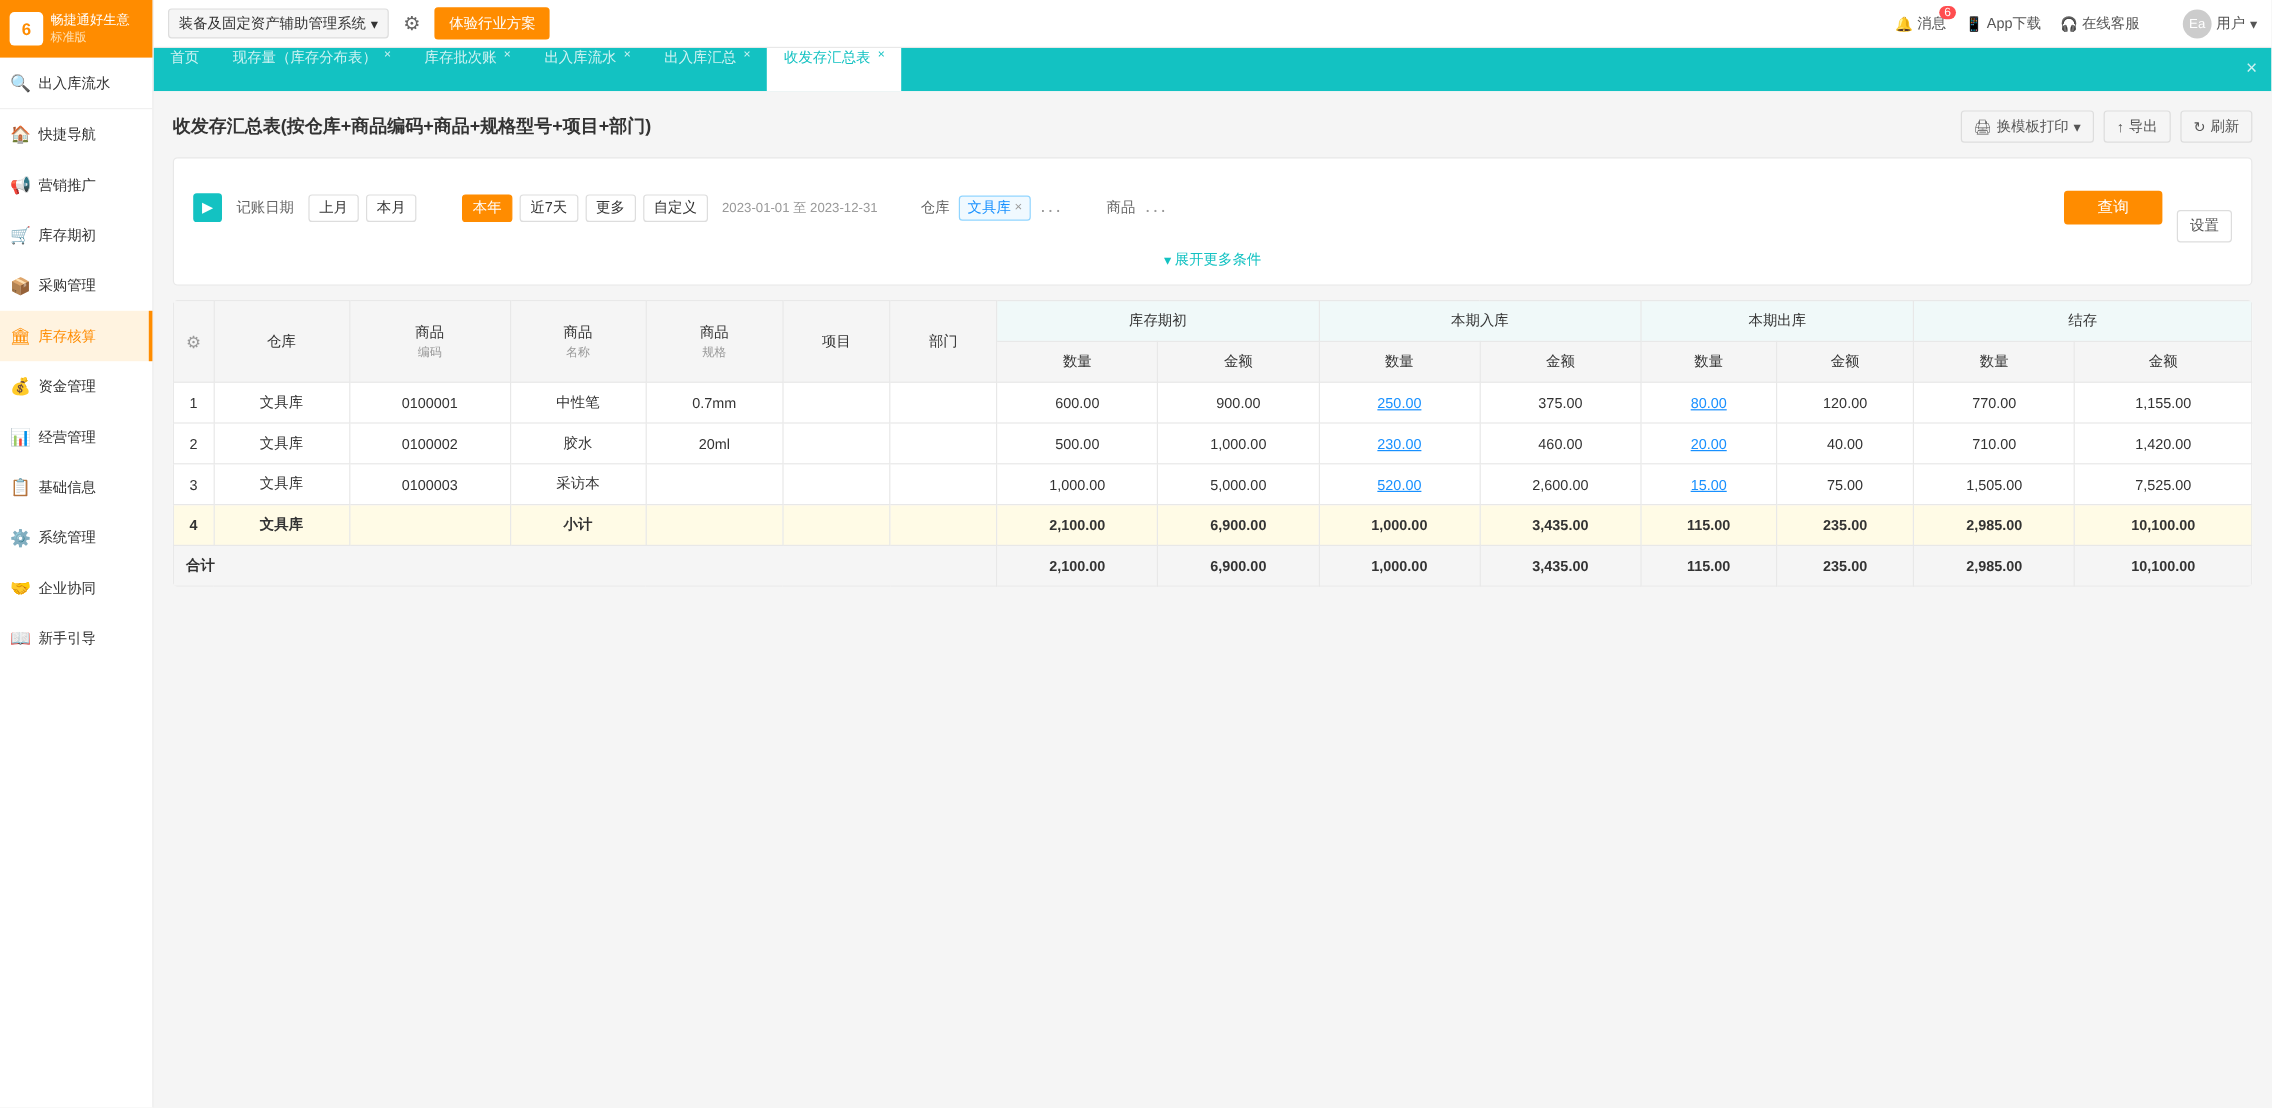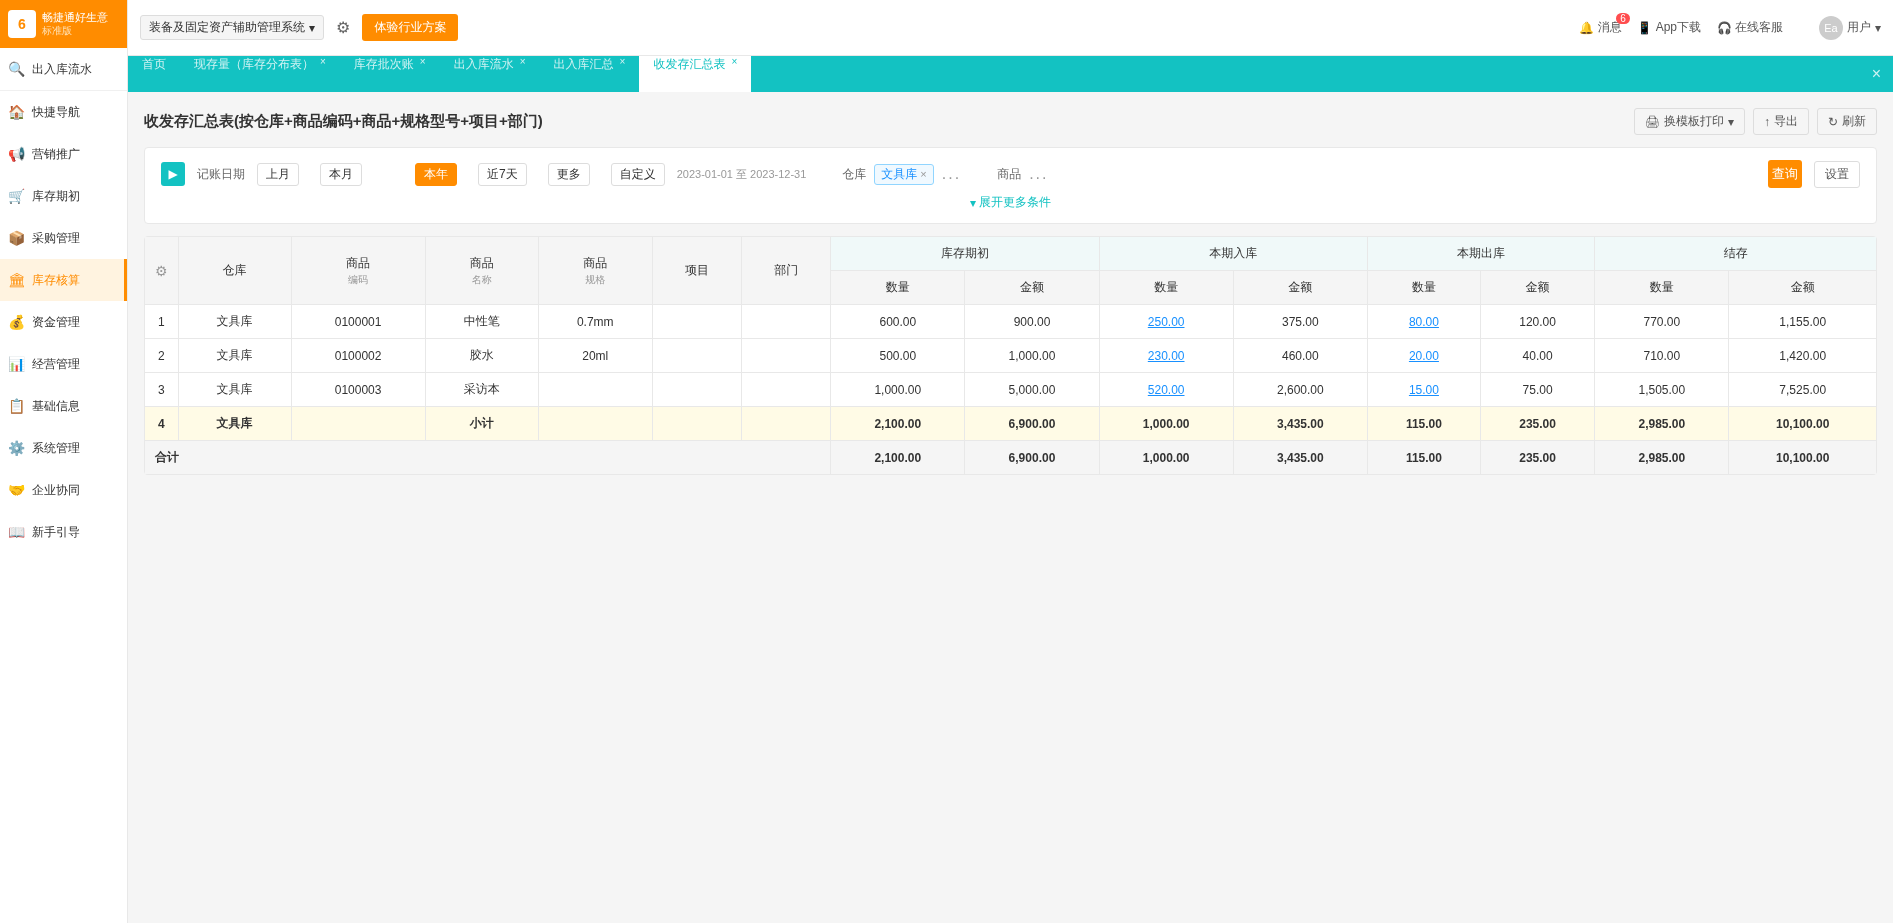--- a/index.html
+++ b/index.html
@@ -13,21 +13,21 @@
     .sidebar-logo-sub { color: #ffe0b2; font-size: 10px; }
     .sidebar-search { padding: 8px; border-bottom: 1px solid #f0f0f0; display: flex; align-items: center; gap: 4px; color: #555; cursor: pointer; }
     .sidebar-item { padding: 12px 8px; display: flex; align-items: center; gap: 6px; cursor: pointer; color: #333; font-size: 12px; }
     .sidebar-item.active { background: #fff3e0; color: #ff8c00; border-right: 3px solid #ff8c00; }
     .sidebar-item-icon { width: 18px; height: 18px; display: flex; align-items: center; justify-content: center; font-size: 14px; flex-shrink: 0; }
 
     
     .main { flex: 1; display: flex; flex-direction: column; overflow: hidden; }
 
     
-    .topbar { background: #fff; height: 56px; display: flex; align-items: center; padding: 0 12px; border-bottom: 1px solid #e8e8e8; gap: 12px; }
+    .topbar { background: #fff; height: 40px; display: flex; align-items: center; padding: 0 12px; border-bottom: 1px solid #e8e8e8; gap: 12px; }
     .topbar-system-select { display: flex; align-items: center; gap: 4px; background: #f5f5f5; border: 1px solid #ddd; border-radius: 3px; padding: 3px 8px; font-size: 12px; color: #333; }
     .topbar-btn-trial { background: #ff8c00; color: #fff; border: none; border-radius: 3px; padding: 5px 12px; font-size: 12px; cursor: pointer; }
     .topbar-actions { display: flex; align-items: center; gap: 16px; color: #555; font-size: 12px; }
     .topbar-action-item { display: flex; align-items: center; gap: 3px; cursor: pointer; position: relative; }
     .topbar-badge { background: #ff4d4f; color: #fff; border-radius: 8px; font-size: 10px; padding: 0 4px; position: absolute; top: -6px; right: -8px; }
     .topbar-user { display: flex; align-items: center; gap: 4px; cursor: pointer; margin-left: 20px; }
     .topbar-avatar { width: 24px; height: 24px; background: #ccc; border-radius: 50%; display: flex; align-items: center; justify-content: center; font-size: 11px; color: #fff; }
     .topbar-gear { color: #666; cursor: pointer; font-size: 16px; }
 
     
@@ -46,31 +46,31 @@
     .page-header-actions { display: flex; align-items: center; gap: 8px; }
     .btn-template { background: none; border: 1px solid #ddd; border-radius: 3px; padding: 4px 10px; font-size: 12px; cursor: pointer; color: #555; display: flex; align-items: center; gap: 4px; }
     .btn-export { background: none; border: 1px solid #ddd; border-radius: 3px; padding: 4px 10px; font-size: 12px; cursor: pointer; color: #555; display: flex; align-items: center; gap: 4px; }
     .btn-refresh { background: none; border: 1px solid #ddd; border-radius: 3px; padding: 4px 10px; font-size: 12px; cursor: pointer; color: #555; display: flex; align-items: center; gap: 4px; }
 
     
     .filter-area { background: #fff; border: 1px solid #e8e8e8; border-radius: 4px; padding: 12px 16px; margin-bottom: 12px; }
     .filter-row { display: flex; align-items: center; gap: 12px; flex-wrap: wrap; }
     .filter-expand-btn { width: 24px; height: 24px; background: #13c2c2; border-radius: 3px; color: #fff; display: flex; align-items: center; justify-content: center; cursor: pointer; font-size: 12px; flex-shrink: 0; }
     .filter-label { font-size: 12px; color: #666; white-space: nowrap; }
-    .filter-date-btns { display: flex; align-items: flex-start; gap: 21px; }
+    .filter-date-btns { display: flex; align-items: flex-start; gap: 6px; }
     .filter-date-btn { border: 1px solid #ddd; background: #fff; padding: 2px 8px; border-radius: 3px; font-size: 12px; cursor: pointer; color: #333; }
     .filter-date-btn.active { background: #ff8c00; color: #fff; border-color: #ff8c00; margin-left: 32px; }
     .filter-date-range { font-size: 11px; color: #999; }
     .filter-warehouse { display: flex; align-items: center; gap: 8px; margin-left: 24px; }
     .filter-tag { background: #f0f9ff; border: 1px solid #91d5ff; border-radius: 3px; padding: 1px 6px; font-size: 12px; color: #1890ff; display: flex; align-items: center; gap: 3px; }
     .filter-tag-close { cursor: pointer; color: #999; font-size: 11px; }
     .filter-dots { color: #999; cursor: pointer; font-size: 16px; letter-spacing: 2px; }
     .filter-goods { display: flex; align-items: center; gap: 8px; margin-left: 24px; }
-    .filter-search-btn { background: #ff8c00; color: #fff; border: none; border-radius: 3px; padding: 5px 4px; font-size: 13px; cursor: pointer; margin-left: auto; }
-    .filter-setting-btn { background: none; border: 1px solid #ddd; border-radius: 3px; padding: 4px 10px; font-size: 12px; cursor: pointer; color: #555; }
+    .filter-search-btn { background: #ff8c00; color: #fff; border: none; border-radius: 3px; padding: 5px 28px; font-size: 13px; cursor: pointer; margin-left: auto; }
+    .filter-setting-btn { background: none; border: 1px solid #ddd; border-radius: 3px; padding: 4px 10px; font-size: 12px; cursor: pointer; color: #555; margin-top: 31px; }
     .expand-more { display: flex; align-items: center; justify-content: center; padding: 6px 0 0; }
     .expand-more-btn { color: #13c2c2; font-size: 12px; cursor: pointer; display: flex; align-items: center; gap: 3px; border: none; background: none; }
 
     
     .table-container { background: #fff; border-radius: 4px; overflow: auto; }
     table { width: 100%; border-collapse: collapse; font-size: 12px; }
     thead tr { background: #f5f5f5; }
     thead th { padding: 8px 10px; text-align: center; border: 1px solid #e8e8e8; color: #333; font-weight: normal; white-space: nowrap; }
     tbody tr { background: #fff; }
     tbody tr.subtotal { background: #fffbe6; font-weight: bold; }

